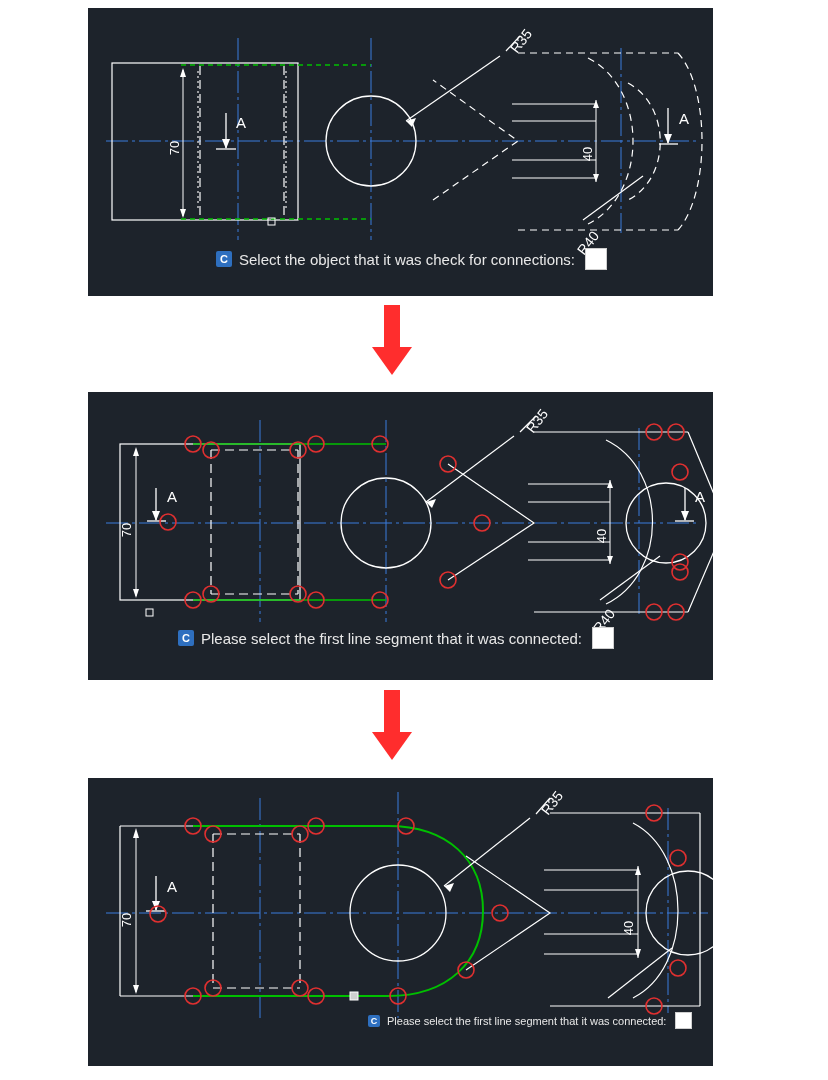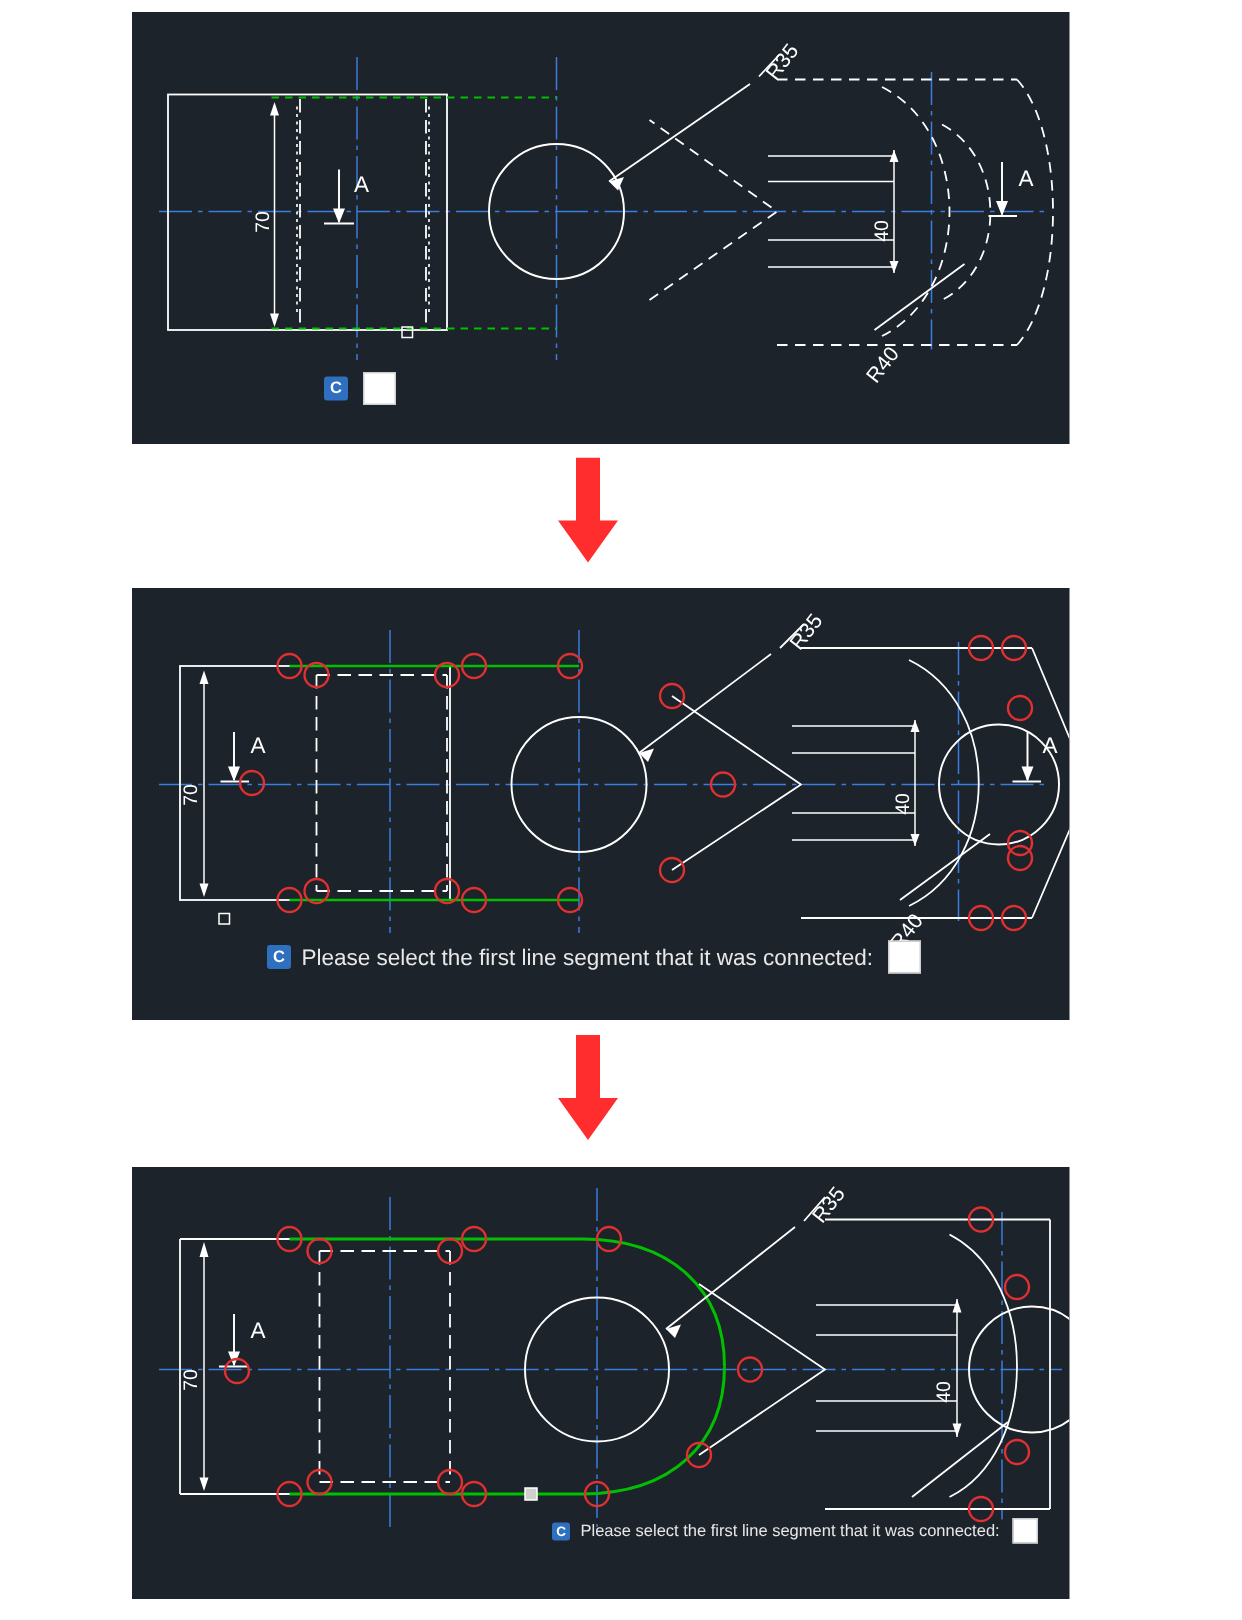--- a/index.html
+++ b/index.html
@@ -108,20 +108,21 @@
       <g stroke="#ffffff" stroke-width="1.3" fill="none">
         <line x1="580" y1="100" x2="580" y2="135"></line>
         <line x1="571" y1="136" x2="590" y2="136"></line>
       </g>
       <polygon points="580,136 576,126 584,126" fill="#ffffff"></polygon>
       <text class="lbl" x="591" y="116" font-size="15">A</text>
     </svg>
 
     <div class="prompt" style="left:128px;top:240px;font-size:15px;">
       <span class="cad-ico" style="width:16px;height:16px;font-size:11px;">C</span>
+      <span>Select the object that it was check for connections:</span>
       <span class="cursorbox" style="width:20px;height:20px;margin-left:3px;"></span>
     </div>
   </div>
 
   <div class="arrow" style="left:370px;top:305px;">
     <svg width="44" height="72" viewBox="0 0 44 72">
       <rect x="14" y="0" width="16" height="44" fill="#ff2d2d"></rect>
       <polygon points="2,42 42,42 22,70" fill="#ff2d2d"></polygon>
     </svg>
   </div>

